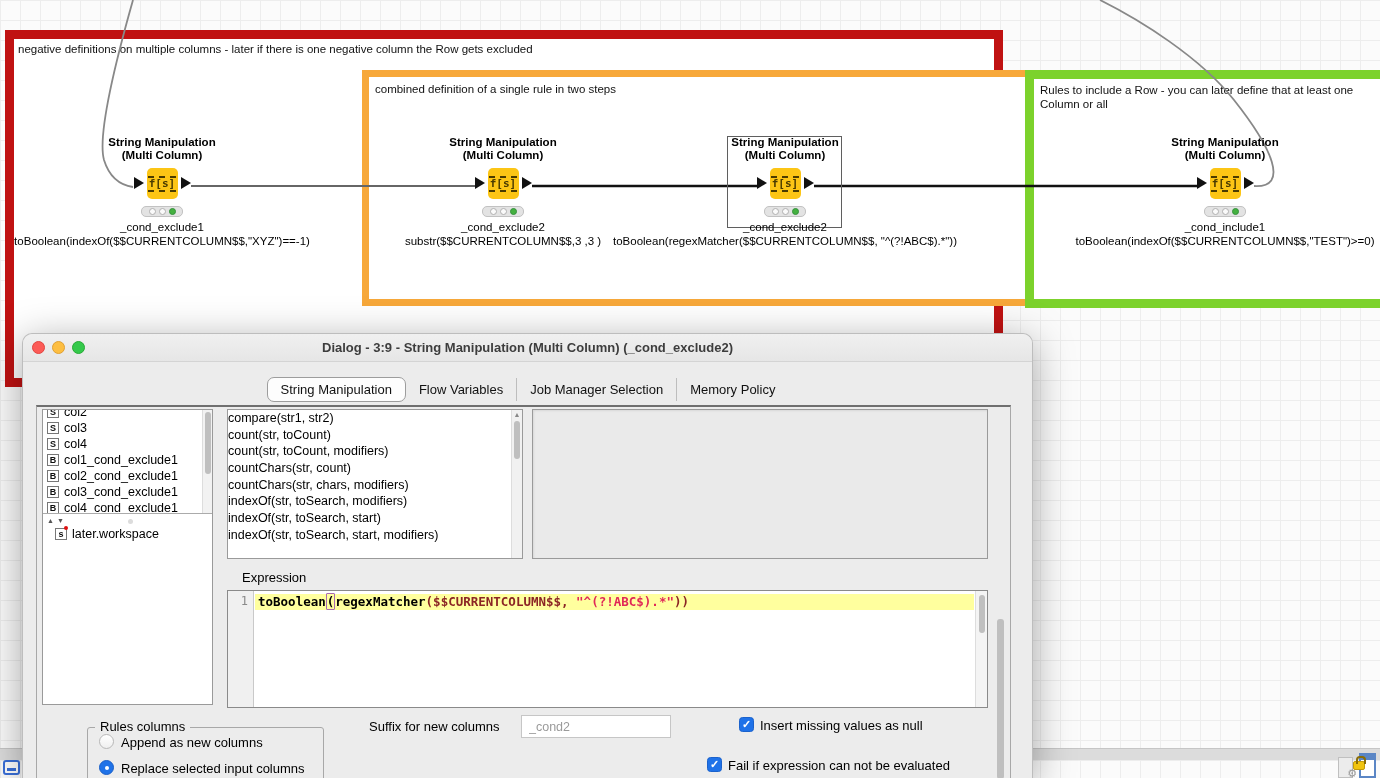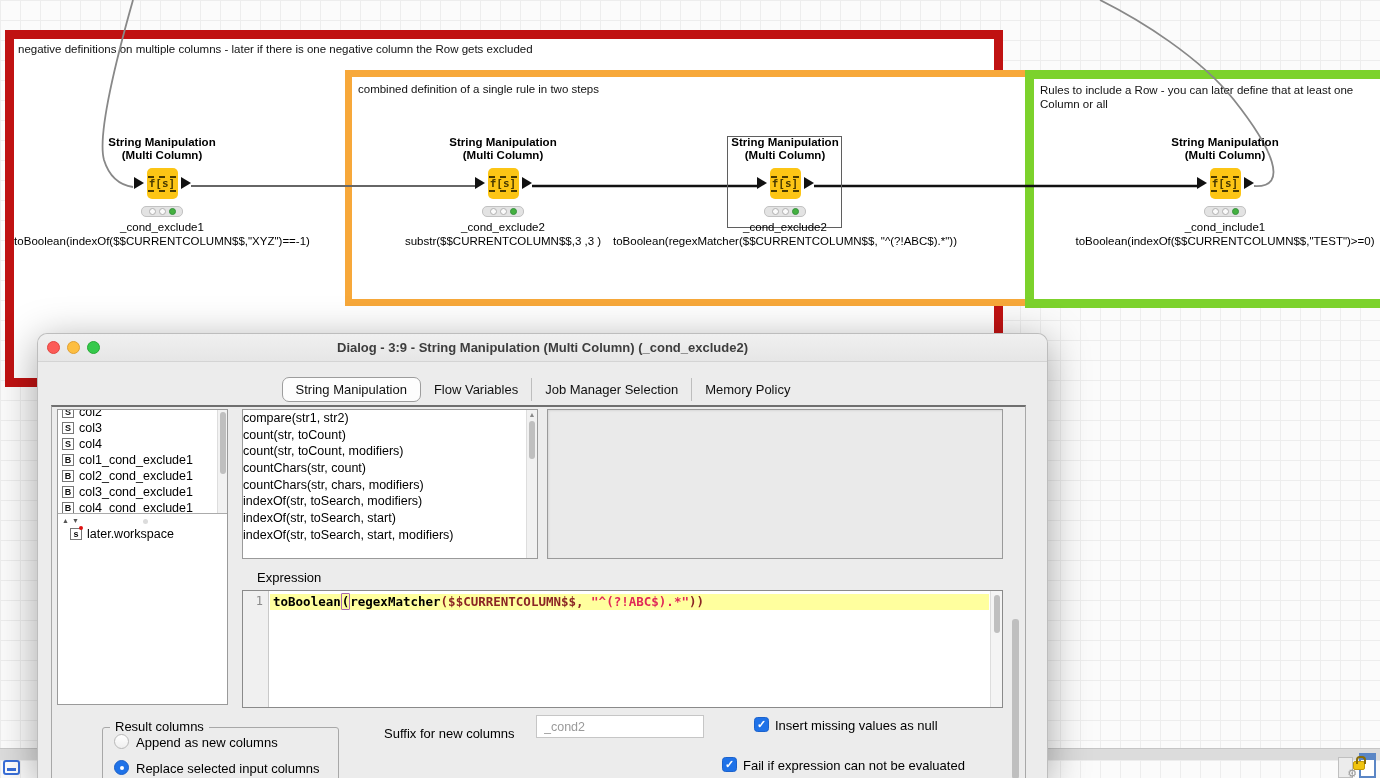--- a/index.html
+++ b/index.html
@@ -47,21 +47,21 @@
     border:1px solid #c0c0c0;z-index:6;}
   .doc-gear-icon span{position:absolute;right:-5px;bottom:-2px;font-size:11px;color:#9a9a9a;line-height:11px;}
   .locked-table-icon{position:absolute;left:1359px;top:753px;width:17px;height:25px;border:2px solid #5b86c5;
     background:#fff;z-index:6;}
   .locked-table-icon .hdr{height:5px;background:#5b86c5;}
   .padlock{position:absolute;left:-8px;top:6px;width:12px;height:9px;background:#f1c40f;
     border:1px solid #c49b08;border-radius:2px;z-index:7;}
   .padlock::before{content:"";position:absolute;left:2px;top:-6px;width:6px;height:6px;
     border:2px solid #8a6d07;border-bottom:none;border-radius:4px 4px 0 0;}
   
-  .dialog{position:absolute;left:37px;top:333px;width:1011px;height:445px;background:#ececec;
+  .dialog{position:absolute;left:22px;top:333px;width:1011px;height:445px;background:#ececec;
     border-radius:10px 10px 0 0;box-shadow:0 8px 40px rgba(0,0,0,.35);z-index:10;border:1px solid #bdbdbd;border-bottom:none;}
   .titlebar{position:relative;height:28px;border-bottom:1px solid #d4d4d4;border-radius:10px 10px 0 0;
     background:linear-gradient(#f0f0f0,#e6e6e6);}
   .tl{position:absolute;top:7px;width:13px;height:13px;border-radius:50%;}
   .tl.red{left:9px;background:#fc5b57;border:1px solid #e2443f;}
   .tl.yellow{left:29px;background:#fdbe41;border:1px solid #e0a033;}
   .tl.green{left:49px;background:#35c94b;border:1px solid #27aa35;}
   .dlg-title{text-align:center;font-size:13px;font-weight:600;color:#3d3d3d;line-height:28px;}
   .tabbar{position:absolute;left:0;top:42px;width:100%;display:flex;justify-content:center;align-items:center;height:26px;}
   .tab{font-size:13px;color:#111;padding:4px 13px;position:relative;}
@@ -108,34 +108,34 @@
   .dlg-scroll{position:absolute;right:3px;top:0;width:12px;height:100%;}
   .dlg-scroll .vthumb{width:7px;left:2px;}
   
   .groupbox{position:absolute;left:50px;top:320px;width:237px;height:58px;border:1px solid #a8a8a8;border-radius:3px;}
   .legend{position:absolute;left:58px;top:312px;background:#ececec;padding:0 5px;font-size:13px;color:#000;}
   .radio{position:absolute;width:15px;height:15px;border-radius:50%;background:linear-gradient(#fff,#efefef);
     border:1px solid #b8b8b8;}
   .radio.sel{background:var(--accent-blue);border-color:#1a5fc8;}
   .radio.sel::after{content:"";position:absolute;left:4.5px;top:4.5px;width:4px;height:4px;border-radius:50%;background:#fff;}
   .ctl-label{position:absolute;font-size:13px;color:#000;white-space:nowrap;}
-  .suffix-field{position:absolute;left:484px;top:308px;width:168px;height:23px;background:#fff;
+  .suffix-field{position:absolute;left:484px;top:308px;width:150px;height:23px;background:#fff;
     border:1px solid #c6c6c6;font-size:12.5px;color:#9a9a9a;padding:0 0 0 7px;font-family:"Liberation Sans",sans-serif;}
   .checkbox{position:absolute;width:15px;height:15px;border-radius:3.5px;background:var(--accent-blue);
     border:1px solid #1b62cc;color:#fff;font-size:11px;font-weight:bold;text-align:center;line-height:13px;}
 </style>
 </head>
 <body>
 
 <div id="screen">
 
   <div class="annot" style="left:5px;top:30px;width:998px;height:357px;border:9px solid var(--red-annotation);">
     <div class="annot-text" style="padding:3px 4px;">negative definitions on multiple columns - later if there is one negative column the Row gets excluded</div>
   </div>
-  <div class="annot" style="left:345px;top:70px;width:744px;height:236px;border:7px solid var(--orange-annotation);">
+  <div class="annot" style="left:362px;top:70px;width:744px;height:236px;border:7px solid var(--orange-annotation);">
     <div class="annot-text" style="padding:5px 6px;">combined definition of a single rule in two steps</div>
   </div>
   <div class="annot" style="left:1025px;top:70px;width:365px;height:238px;border:9px solid var(--green-annotation);">
     <div class="annot-text" style="padding:4px 6px;width:340px;">Rules to include a Row - you can later define that at least one Column or all</div>
   </div>
 
   <svg id="wires" width="1380" height="778">
     <path d="M 133 0 C 116 60, 97 135, 104 160 C 109 176, 119 185, 133 187" fill="none" stroke="#888" stroke-width="1.8"></path>
     <path d="M 1254 186 C 1290 188, 1272 148, 1234 100 C 1200 57, 1140 20, 1100 0" fill="none" stroke="#888" stroke-width="1.8"></path>
     <line x1="191" y1="186" x2="476" y2="186" stroke="#666" stroke-width="1.8"></line>
@@ -323,27 +323,27 @@
         <div class="ed-scroll">
           <span class="vthumb" style="top:4px;height:38px;left:2.5px;"></span>
         </div>
       </div>
 
       <div class="dlg-scroll">
         <span class="vthumb" style="top:212px;height:160px;"></span>
       </div>
 
       <div class="groupbox"></div>
-      <div class="legend">Result columns</div>
+      <div class="legend">Rules columns</div>
       <span class="radio" style="left:62px;top:327px;"></span>
       <span class="ctl-label" style="left:84px;top:328px;">Append as new columns</span>
       <span class="radio sel" style="left:62px;top:353px;"></span>
       <span class="ctl-label" style="left:84px;top:354px;">Replace selected input columns</span>
 
-      <span class="ctl-label" style="left:332px;top:312px;margin-top:7px;">Suffix for new columns</span>
+      <span class="ctl-label" style="left:332px;top:312px;">Suffix for new columns</span>
       <input class="suffix-field" value="_cond2" style="">
 
       <span class="checkbox" style="left:702px;top:310px;">✓</span>
       <span class="ctl-label" style="left:723px;top:311px;">Insert missing values as null</span>
       <span class="checkbox" style="left:670px;top:350px;">✓</span>
       <span class="ctl-label" style="left:691px;top:351px;">Fail if expression can not be evaluated</span>
     </div>
   </div>
 </div>
 

